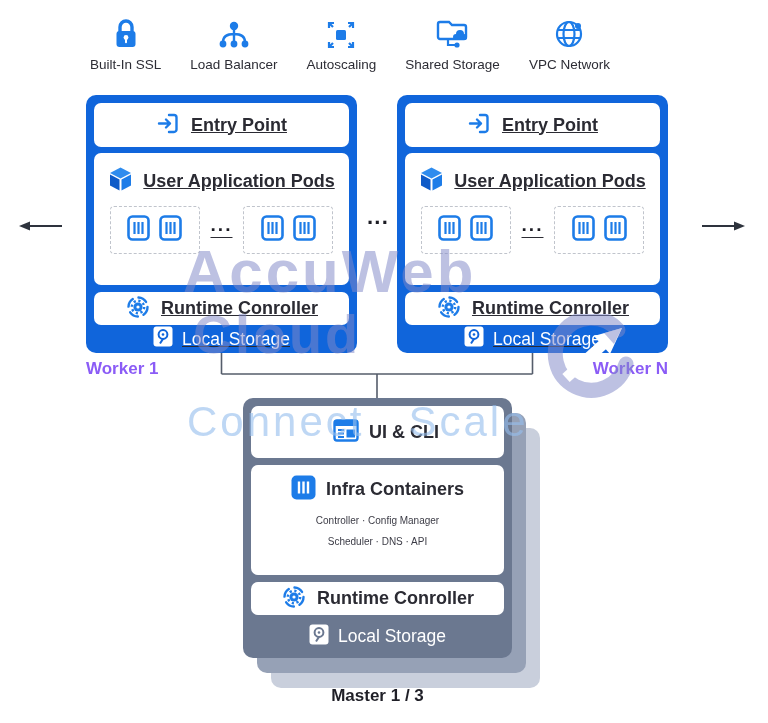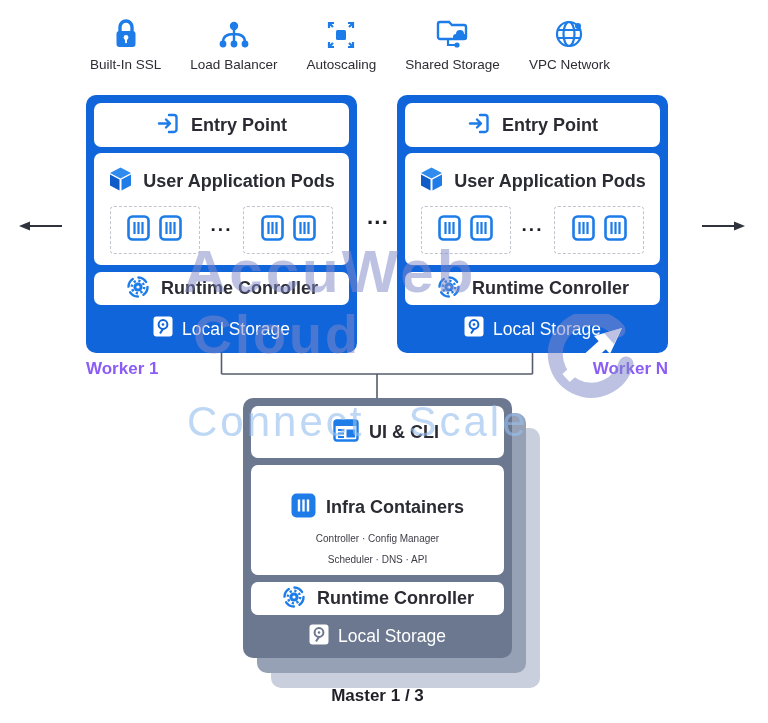--- a/index.html
+++ b/index.html
@@ -9,27 +9,27 @@
   
   .features{position:absolute;left:90px;top:16px;width:520px;display:flex;
             justify-content:space-between;z-index:2;}
   .feature{display:flex;flex-direction:column;align-items:center;gap:7px;}
   .feature .f-icon{height:34px;display:flex;align-items:flex-end;justify-content:center;}
   .feature .f-label{font-size:13.5px;color:#2d2d35;white-space:nowrap;}
 
   
   .worker{position:absolute;top:95px;width:271px;height:258px;background:#1065DB;
           border-radius:10px;padding:8px 8px 0 8px;box-sizing:border-box;
-          display:flex;flex-direction:column;z-index:2;}
+          display:flex;flex-direction:column;z-index:2;text-decoration:underline;}
   #worker-1{left:86px;} #worker-n{left:397px;}
   .panel{background:#fff;border-radius:7px;display:flex;align-items:center;
          justify-content:center;gap:10px;}
   .panel-text{font-size:18px;font-weight:600;color:#2b2b33;white-space:nowrap;}
   .entry-panel{height:44px;margin-bottom:6px;flex:none;}
-  .pods-panel{height:112px;margin-bottom:7px;flex:none;flex-direction:column;
+  .pods-panel{height:132px;margin-bottom:7px;flex:none;flex-direction:column;
               justify-content:flex-start;padding-top:13px;box-sizing:border-box;}
   .pods-title{display:flex;align-items:center;gap:10px;}
   .pods-row{display:flex;align-items:center;gap:11px;}
   .pod-group{width:88px;height:46px;border:1.5px dashed #c0c4cc;border-radius:4px;
              display:flex;align-items:center;justify-content:center;gap:9px;}
   .runtime-panel{height:33px;flex:none;}
   .storage-row{flex:1;display:flex;align-items:center;justify-content:center;gap:9px;
                color:#ffffff;font-size:17.5px;font-weight:400;}
   .dots{font-size:19px;font-weight:bold;color:#1c1c24;letter-spacing:1px;}
   .mid-dots{position:absolute;left:362px;top:210px;width:32px;text-align:center;
@@ -47,21 +47,21 @@
 
   
   .m-shadow{position:absolute;width:269px;height:260px;border-radius:10px;}
   #m-shadow-3{left:271px;top:428px;background:#c9cfdc;z-index:1;}
   #m-shadow-2{left:257px;top:413px;background:#96a1b6;z-index:2;}
   .master{position:absolute;left:243px;top:398px;width:269px;height:260px;background:#6b7890;
           border-radius:10px;padding:8px 8px 0 8px;box-sizing:border-box;
           display:flex;flex-direction:column;z-index:3;}
   .ui-panel{height:52px;margin-bottom:7px;flex:none;padding-left:17px;}
   .infra-panel{height:110px;margin-bottom:7px;flex:none;flex-direction:column;
-               justify-content:flex-start;padding-top:28px;box-sizing:border-box;gap:9px;}
+               justify-content:flex-start;padding-top:10px;box-sizing:border-box;gap:9px;}
   .infra-title{display:flex;align-items:center;gap:10px;}
   .infra-sub{font-size:10px;color:#3c3c46;line-height:1.55;text-align:center;}
   #label-master{position:absolute;left:243px;top:686px;width:269px;text-align:center;
                 font-size:17px;font-weight:600;color:#1f1f27;z-index:4;}
 
   
   .watermark{position:absolute;inset:0;z-index:50;pointer-events:none;}
   .wm-big{position:absolute;font-weight:bold;color:rgba(128,137,200,0.52);letter-spacing:3px;}
   #wm-accuweb{left:183px;top:237px;font-size:60px;}
   #wm-cloud{left:193px;top:303px;font-size:54px;}

